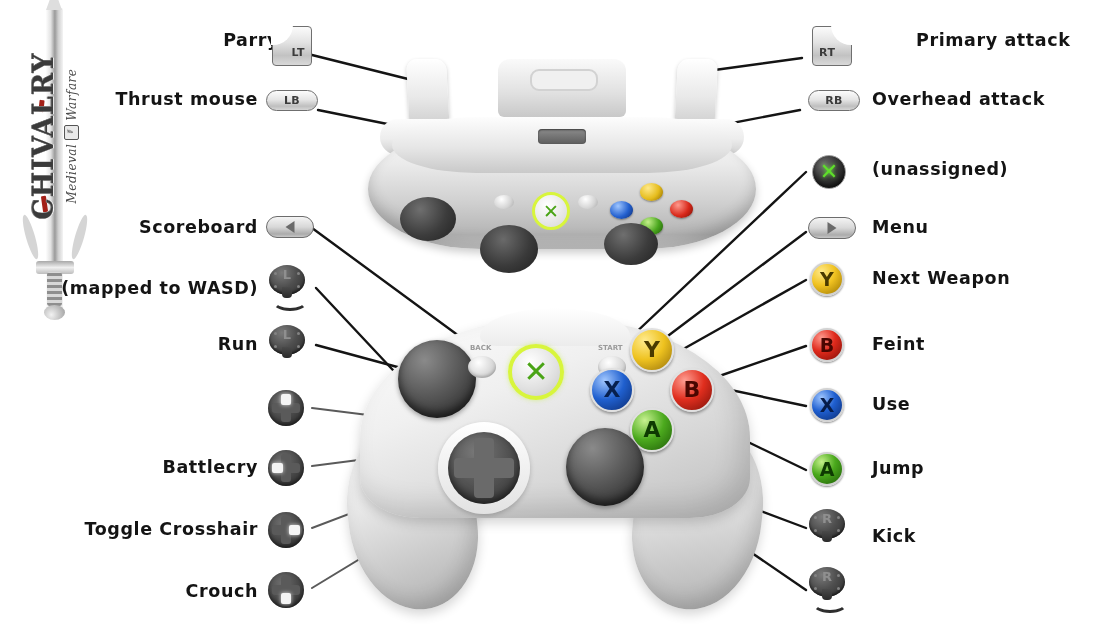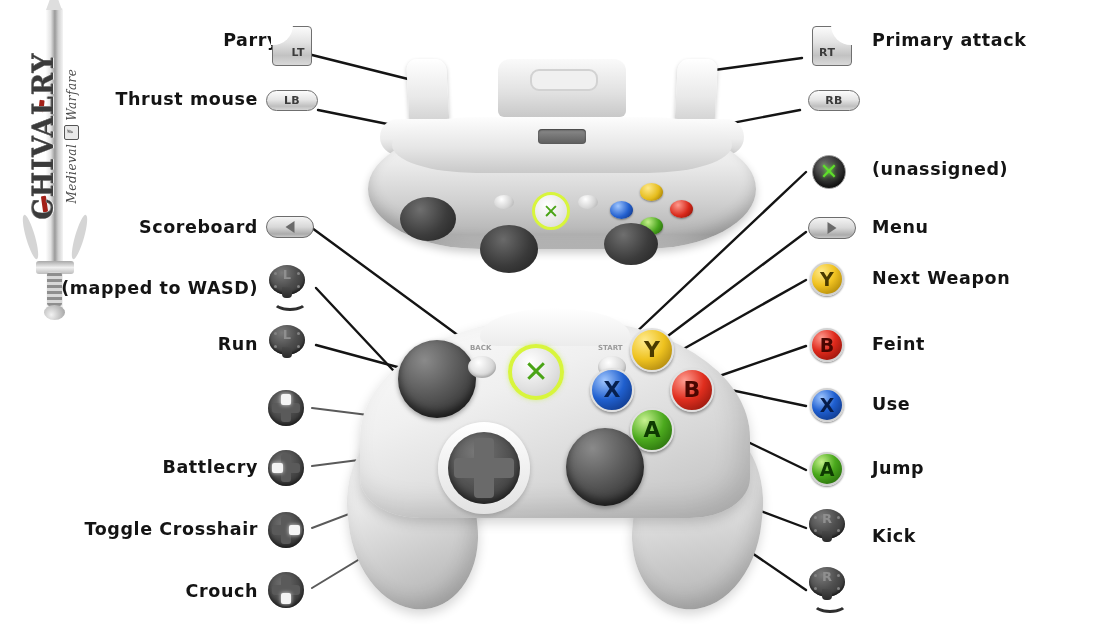--- a/index.html
+++ b/index.html
@@ -538,26 +538,27 @@
       <div class="arm av"></div>
       <div class="arm ah"></div>
       <div class="hl"></div>
   </div>
 
   <div class="icon trig rt" style="left:812px;top:26px;">
     <div class="body"></div>
       <div class="notch"></div>
     <div class="txt">RT</div>
   </div>
-  <div class="lbl l" style="left:872px;top:32px;">Primary attack</div>
+  <div class="lbl l" style="left:916px;top:32px;">Primary attack</div>
 
   <div class="icon bump" style="left:808px;top:90px;">
     <div class="body"></div>
     <div class="txt">RB</div>
   </div>
+  <div class="lbl l" style="left:872px;top:91px;">Overhead attack</div>
 
   <div class="icon orb" style="left:812px;top:155px;">
     <div class="body"></div>
     <div class="x">✕</div>
   </div>
   <div class="lbl l" style="left:872px;top:161px;">(unassigned)</div>
 
   <div class="icon pill start" style="left:808px;top:217px;">
     <div class="body"></div>
       <div class="tri"></div>

